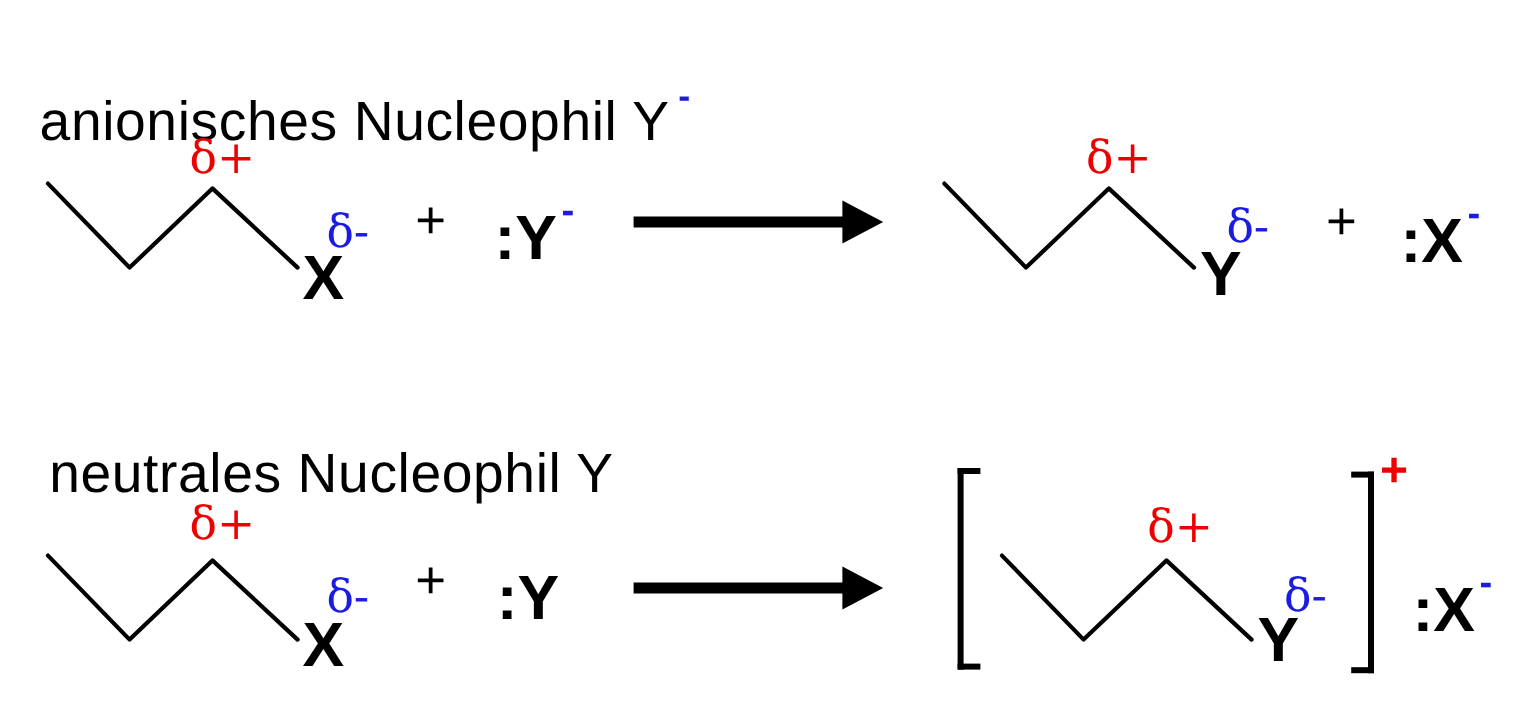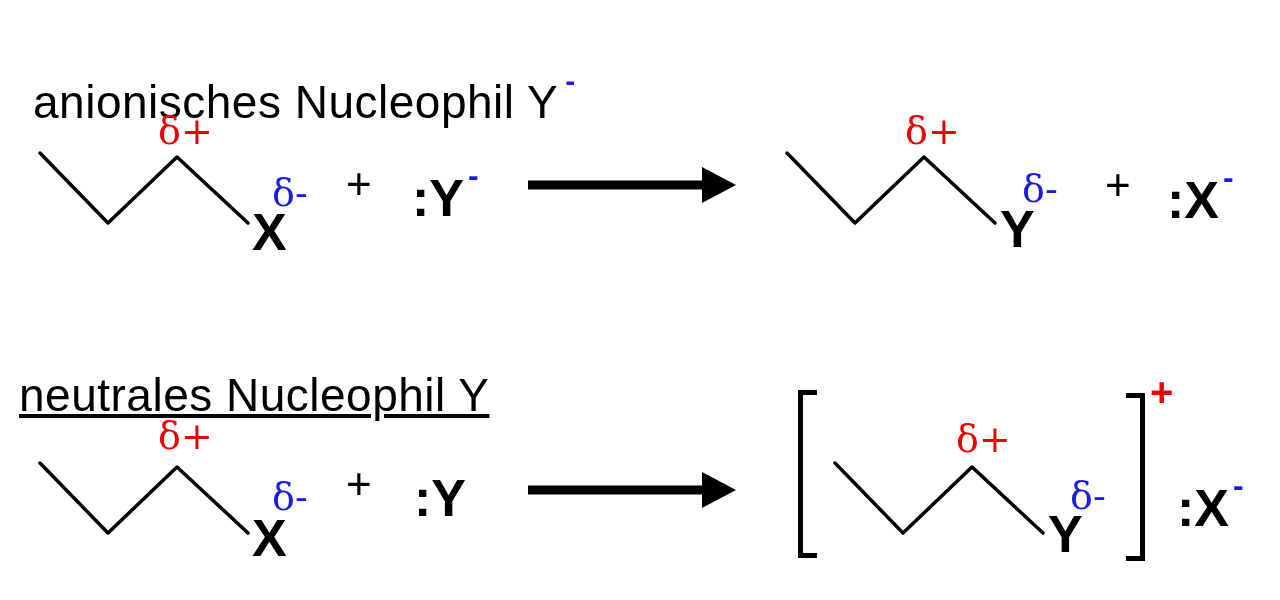--- a/index.html
+++ b/index.html
@@ -109,21 +109,21 @@
     <span class="abs delta minus" style="left:1022px;top:170px;">δ-</span>
     <span class="abs atom" style="left:1000px;top:203px;">Y</span>
 
     <span class="abs plus-sign" style="left:1105px;top:163px;">+</span>
 
     <span class="abs ion" style="left:1167px;top:161px;"><span>:X</span><span class="sup">-</span></span>
   </div>
 
   <div>
 
-    <div class="abs heading" style="left:19px;top:359px;text-decoration:underline;"><span>neutrales Nucleophil Y</span><span class="sup"></span></div>
+    <div class="abs heading" style="left:41px;top:359px;"><span>neutrales Nucleophil Y</span><span class="sup"></span></div>
 
     <svg class="abs" style="left:38px;top:460px;" width="214" height="78" viewBox="0 0 214 78">
       <polyline class="bond" points="2,3 70,73 139,7 210,73"></polyline>
     </svg>
     <span class="abs delta plus" style="left:158px;top:417px;">δ+</span>
     <span class="abs delta minus" style="left:272px;top:478px;">δ-</span>
     <span class="abs atom" style="left:252px;top:512px;">X</span>
 
     <span class="abs plus-sign" style="left:346px;top:462px;">+</span>
 

